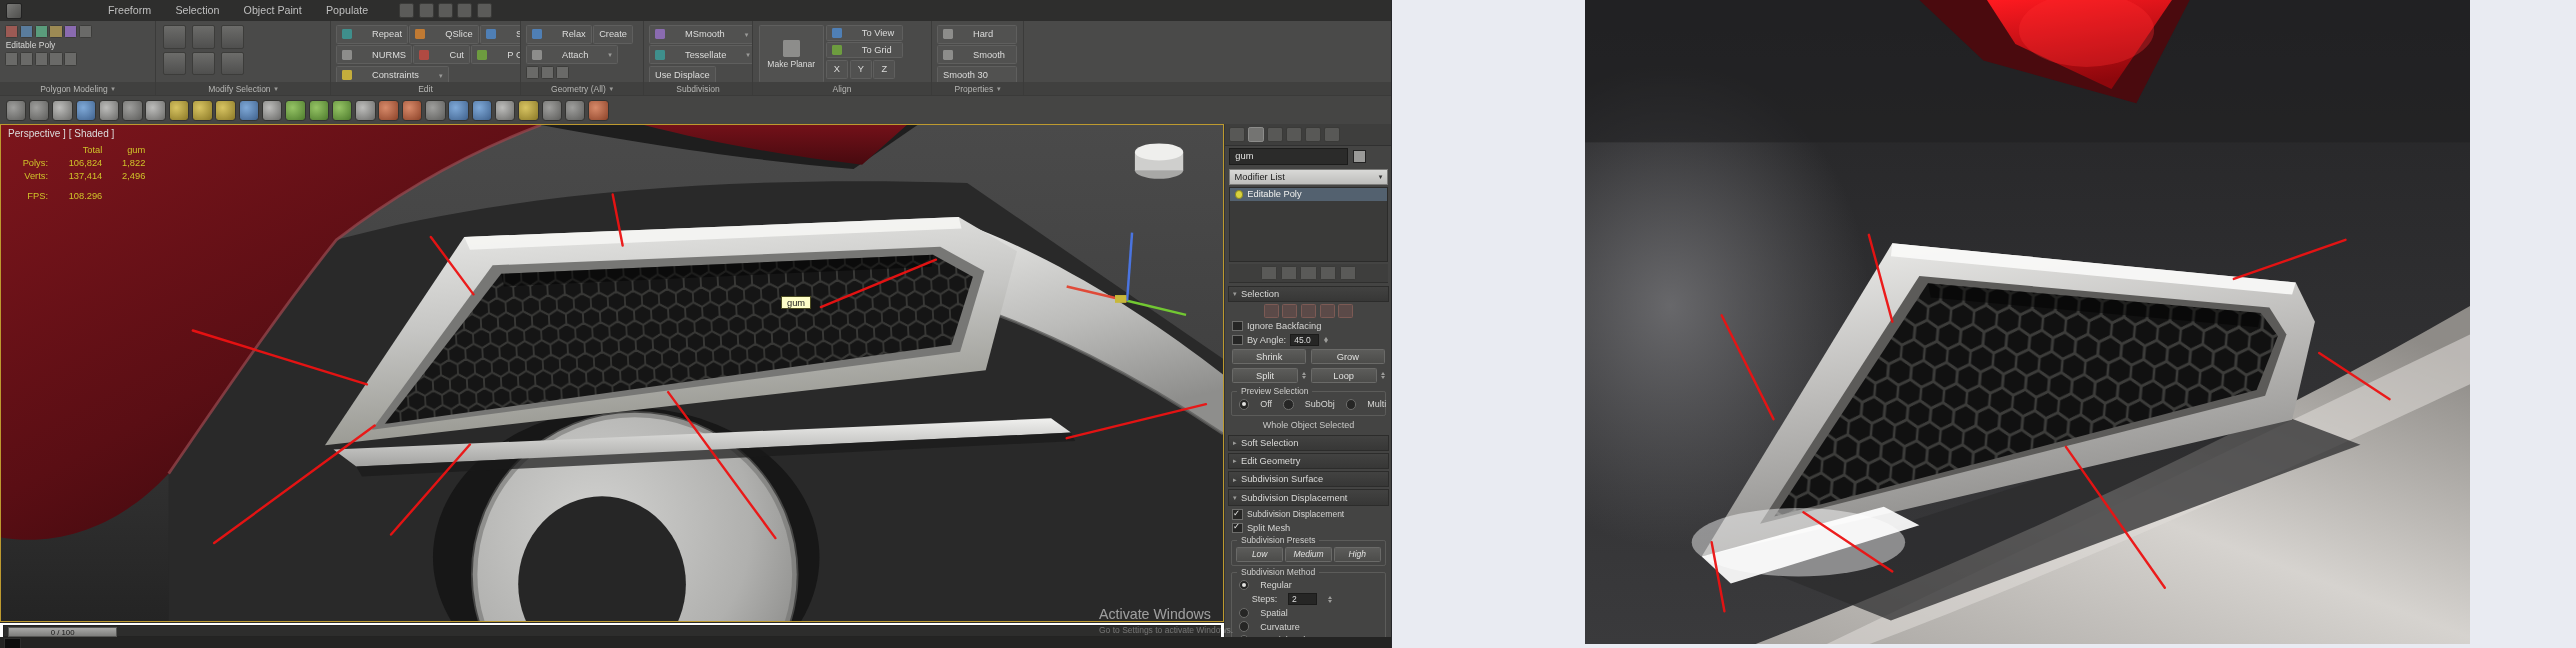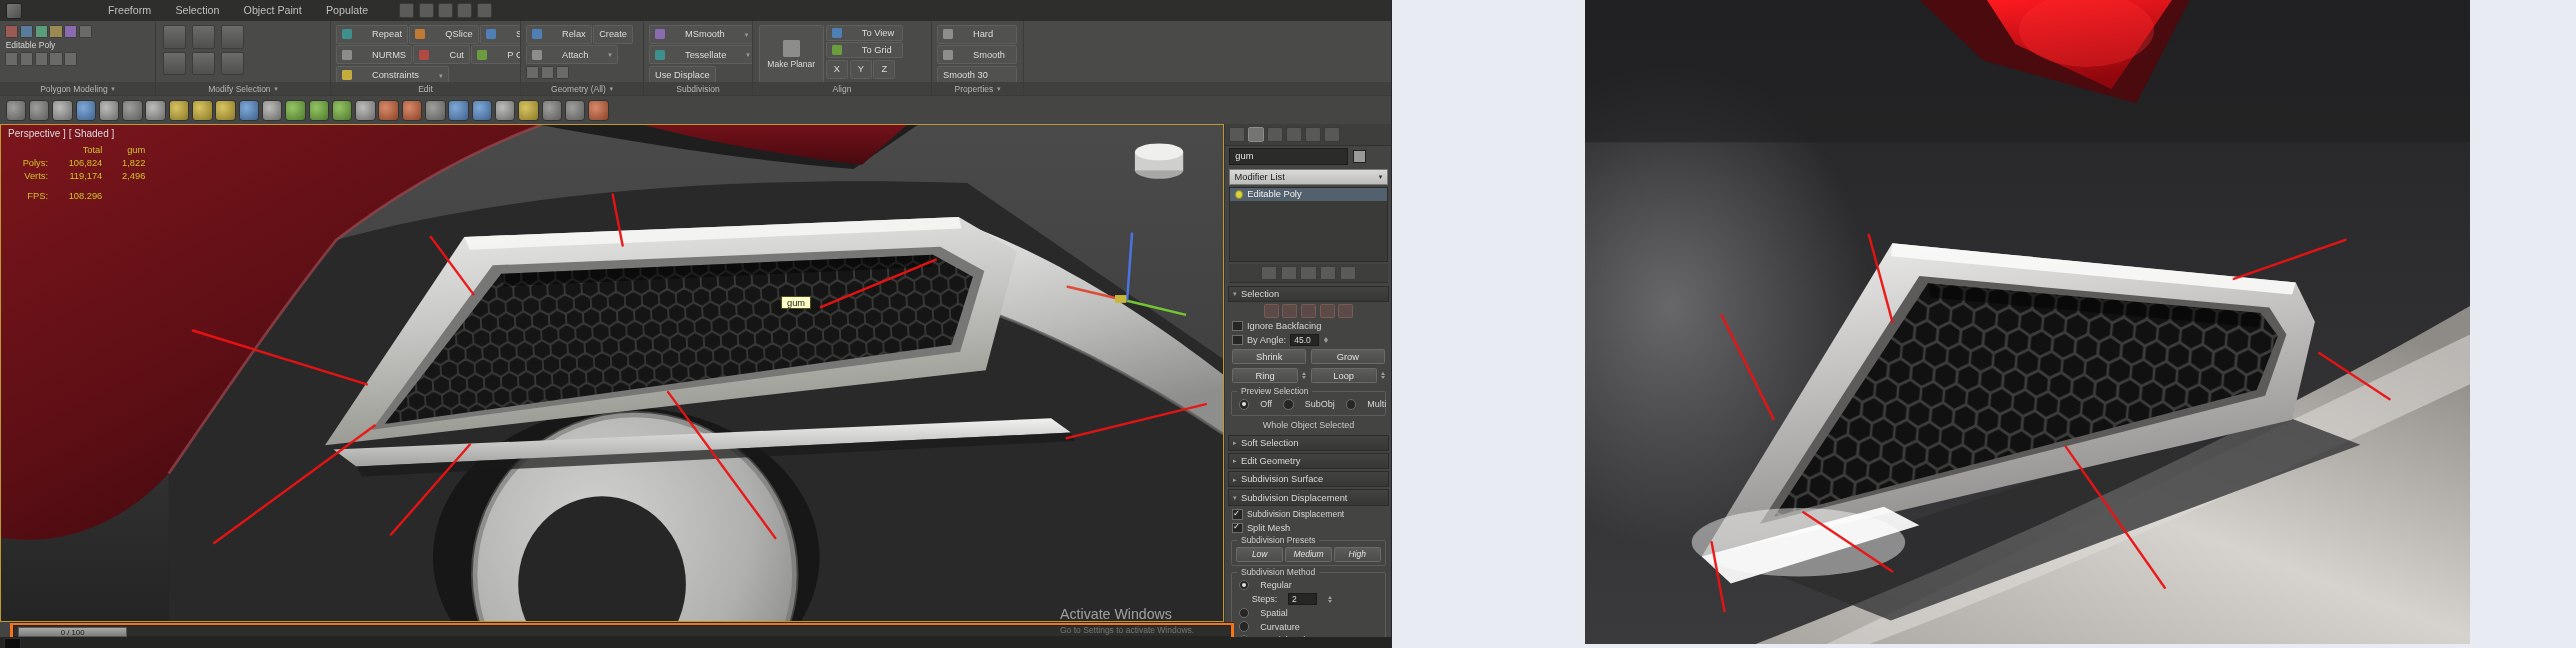--- a/index.html
+++ b/index.html
@@ -48,26 +48,26 @@
   .viewport svg{display:block;width:100%;height:100%;}
   .vp-label{position:absolute;left:7.1px;top:2.8px;color:#dcdcdc;font-size:10px;z-index:5;}
   .vp-stats{position:absolute;left:10px;top:18.5px;z-index:5;color:#cfc32a;font-size:9.3px;line-height:13px;}
   .vp-stats .cols span{display:inline-block;}
   .st-label{width:37px;text-align:right;margin-right:4.3px;}
   .st-total{width:50px;text-align:right;}
   .st-obj{width:43px;text-align:right;}
   .tooltip{position:absolute;left:780px;top:171px;background:#ffffc8;border:0.7px solid #4a4a20;color:#1a1a1a;font-size:9.3px;padding:0.7px 5px;z-index:6;}
 
   
-  .timeline{position:absolute;left:0;top:622px;width:1224px;height:15px;background:#f97316;border-top:0.7px solid #2c2c2b;margin-left:10px;}
+  .timeline{position:absolute;left:0;top:622px;width:1224px;height:15px;background:#ffffff;border-top:0.7px solid #2c2c2b;}
   .tl-track{position:absolute;left:2.8px;right:2.8px;top:2.1px;height:10px;background:#2d2d2c;border:0.7px solid #232322;}
   .tl-handle{position:absolute;left:4.3px;top:0.7px;width:107px;height:8.5px;background:linear-gradient(#a9a9a7,#7e7e7c);border:0.7px solid #565654;color:#161616;font-size:7.8px;display:flex;align-items:center;justify-content:center;}
   .statusbar{position:absolute;left:0;top:637px;width:1391px;height:11.4px;background:#242423;}
   .status-tile{position:absolute;left:3.6px;top:1.4px;width:15.7px;height:8.5px;background:#0d0d0d;border:0.7px solid #2e2e2d;}
-  .activate{position:absolute;left:1060px;top:607px;z-index:40;color:rgba(255,255,255,.55);font-size:14.2px;line-height:15.7px;}
+  .activate{position:absolute;left:1099px;top:607px;z-index:40;color:rgba(255,255,255,.55);font-size:14.2px;line-height:15.7px;}
   .activate .l2{font-size:8.5px;opacity:.6;}
 
   
   .cpanel{position:absolute;left:1224px;top:124px;width:167px;height:513px;background:#444443;border-left:0.7px solid #333332;color:#d6d6d4;font-size:9.3px;overflow:hidden;}
   .cp-tabs{display:flex;gap:2.8px;padding:2.8px 4.3px;background:#3e3e3d;border-bottom:0.7px solid #303030;}
   .cp-tab{width:14.2px;height:13px;border-radius:2.1px;background:#585856;border:0.7px solid #3a3a38;}
   .cp-tab.active{background:#747472;border-color:#8c8c8a;}
   .cp-name-row{display:flex;align-items:center;gap:4.3px;padding:2.8px 4.3px;}
   .nfield{background:#2b2b2a;border:0.7px solid #1c1c1b;color:#e2e2e0;padding:1.4px 5px;width:107px;height:11.4px;font-size:9.3px;}
   .swatch{width:11.4px;height:11.4px;background:#9a9a98;border:0.7px solid #222;}
@@ -468,21 +468,21 @@
           <line x1="660" y1="451" x2="549" y2="578"></line>
           <line x1="1696" y1="394" x2="1500" y2="442"></line>
         </g>
       </svg>
 
       <div class="vp-label">Perspective ] [ Shaded ]</div>
 
       <div class="vp-stats">
         <div class="cols"><span class="st-label"></span><span class="st-total">Total</span><span class="st-obj">gum</span></div>
         <div class="cols"><span class="st-label">Polys:</span><span class="st-total">106,824</span><span class="st-obj">1,822</span></div>
-        <div class="cols"><span class="st-label">Verts:</span><span class="st-total">119,174</span><span class="st-obj">2,496</span></div>
+        <div class="cols"><span class="st-label">Verts:</span><span class="st-total">137,414</span><span class="st-obj">2,496</span></div>
         <div class="cols" style="margin-top:7.1px"><span class="st-label">FPS:</span><span class="st-total">108.296</span></div>
       </div>
 
       <div class="tooltip">gum</div>
     </div>
 
     <div class="cpanel">
       <div class="cp-tabs">
         <span class="cp-tab"></span>
         <span class="cp-tab active"></span>
@@ -535,21 +535,21 @@
           <span class="spin">
             <i class="up"></i>
             <i class="dn"></i>
           </span>
         </div>
       <div class="btnrow">
         <span class="btn">Shrink</span>
         <span class="btn">Grow</span>
       </div>
       <div class="btnrow">
-        <span class="btn">Ring</span>
+        <span class="btn">Split</span>
         <span class="spin">
             <i class="up"></i>
             <i class="dn"></i>
           </span>
         <span class="btn">Loop</span>
         <span class="spin">
             <i class="up"></i>
             <i class="dn"></i>
           </span>
       </div>

